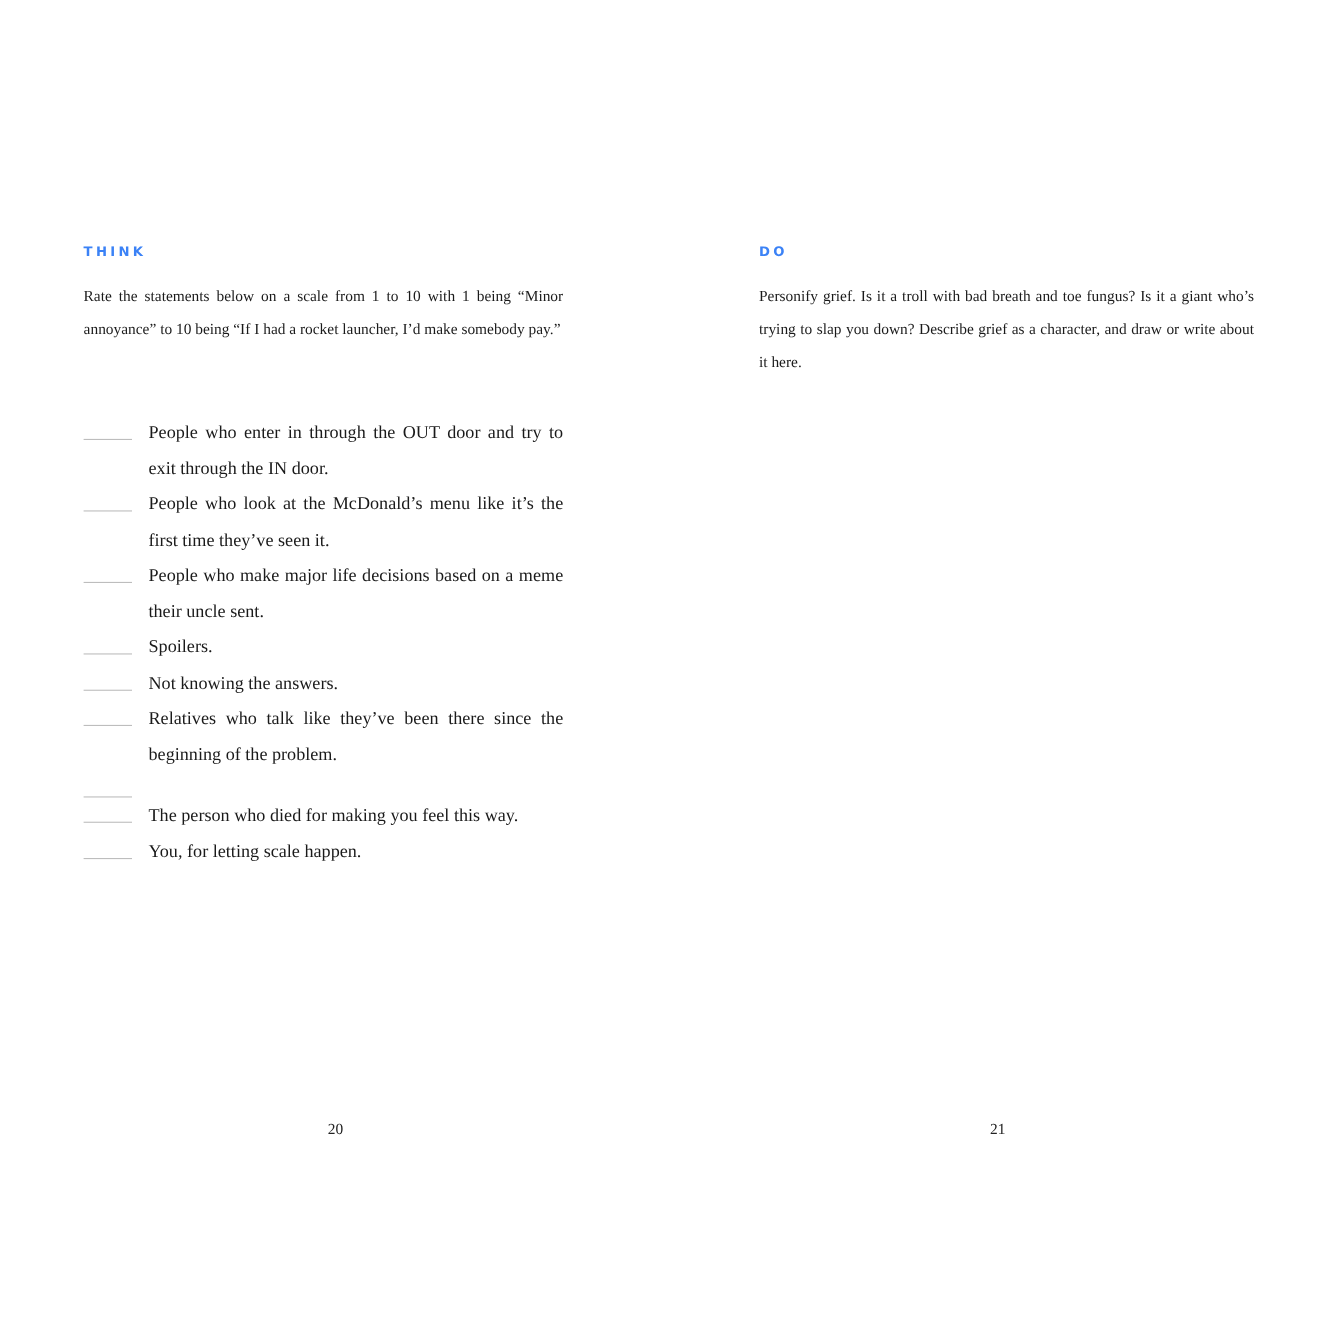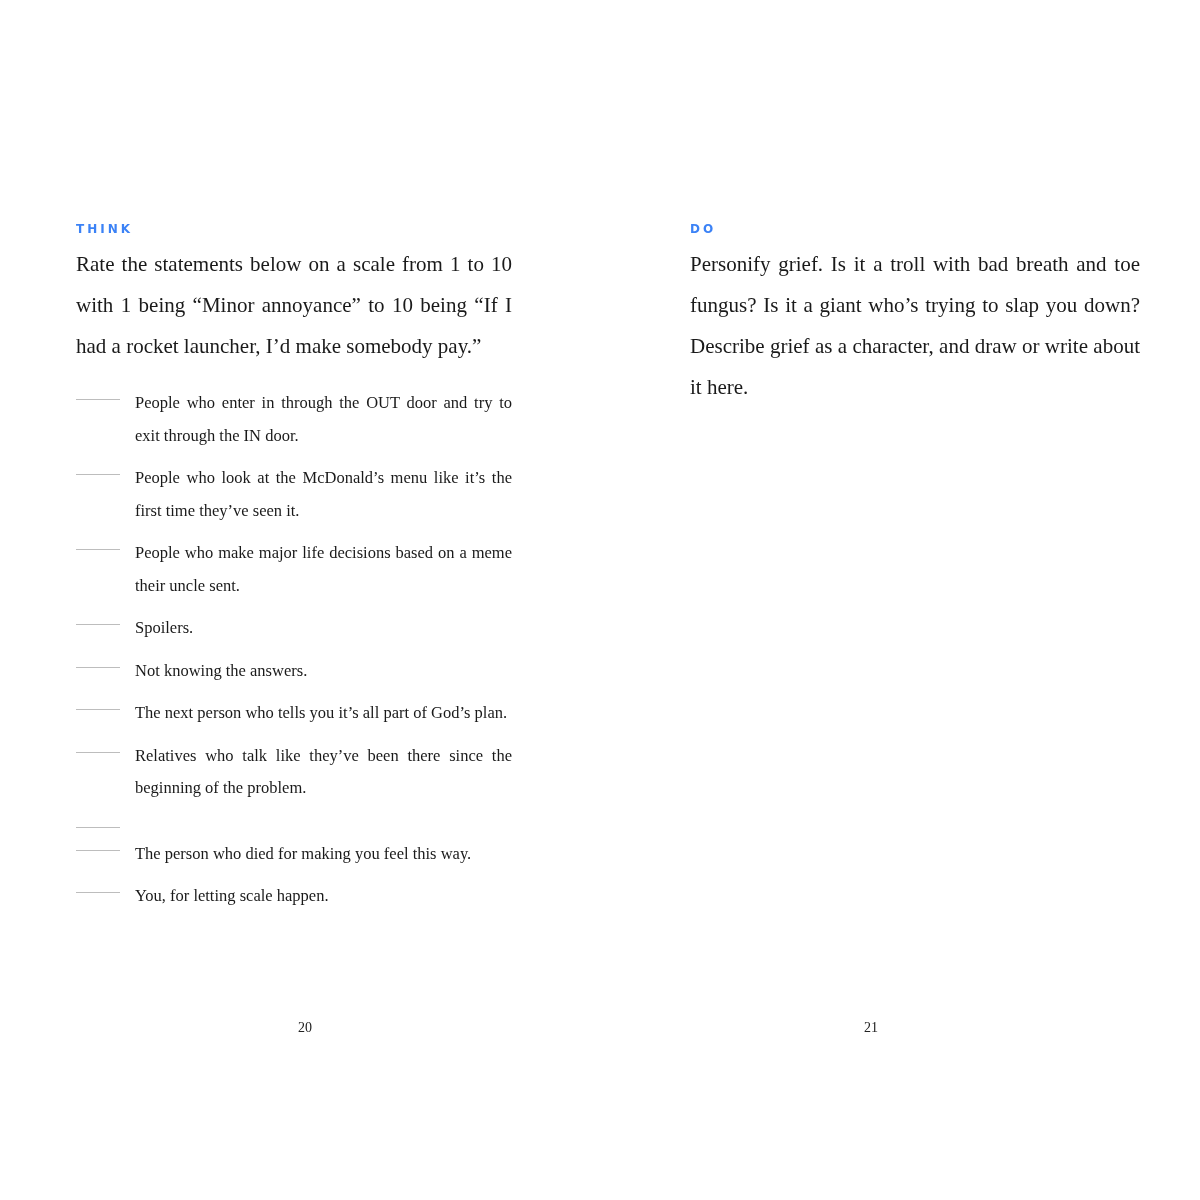--- a/index.html
+++ b/index.html
@@ -12,38 +12,38 @@
     .page { position: absolute; top: 0; }
     .page-left { left: 76px; width: 436px; }
     .page-right { left: 690px; width: 450px; }
     .heading {
       position: absolute; top: 222px;
       font-family: "DejaVu Sans", "Liberation Sans", sans-serif;
       font-size: 12px; font-weight: bold; letter-spacing: 3px;
       color: #3b82f6;
     }
     .intro {
-      position: absolute; top: 244px; width: 100%;
-      font-size: 21px; line-height: 41px;
+      position: absolute; top: 256px; width: 100%;
+      font-size: 14px; line-height: 30px;
       text-align: justify;
     }
     .list { position: absolute; top: 377px; width: 100%; }
     .item { display: flex; align-items: flex-start; }
     .blank {
       width: 44px; flex: 0 0 44px; height: 1px; background: #bdbdbd;
       margin-top: 22px; margin-right: 15px;
     }
     .item-text {
-      flex: 1; font-size: 16.5px; line-height: 32.5px; text-align: justify; margin-top: 10px;
+      flex: 1; font-size: 16.5px; line-height: 32.5px; text-align: justify;
     }
     .page-num {
       position: absolute; top: 1020px; font-size: 14px; color: #222;
     }
     .pn-left { left: 284px; margin-left: 14px; }
-    .pn-right { left: 864px; }
+    .pn-right { left: 900px; }
   </style>
 </head>
 <body>
 
 <div class="page page-left">
   <div class="heading">THINK</div>
   <div class="intro">Rate the statements below on a scale from 1 to 10 with 1 being “Minor annoyance” to 10 being “If I had a rocket launcher, I’d make somebody pay.”</div>
   <div class="list">
     <div class="item">
         <span class="blank"></span>
@@ -60,24 +60,20 @@
     <div class="item">
         <span class="blank"></span>
         <span class="item-text">Spoilers.</span>
       </div>
     <div class="item">
         <span class="blank"></span>
         <span class="item-text">Not knowing the answers.</span>
       </div>
     <div class="item">
         <span class="blank"></span>
-        <span class="item-text">The next person who tells you it’s all part of God’s plan.</span>
-      </div>
-    <div class="item">
-        <span class="blank"></span>
         <span class="item-text">Relatives who talk like they’ve been there since the beginning of the problem.</span>
       </div>
     <div class="item">
         <span class="blank"></span>
       </div>
     <div class="item">
         <span class="blank"></span>
         <span class="item-text">The person who died for making you feel this way.</span>
       </div>
     <div class="item">

